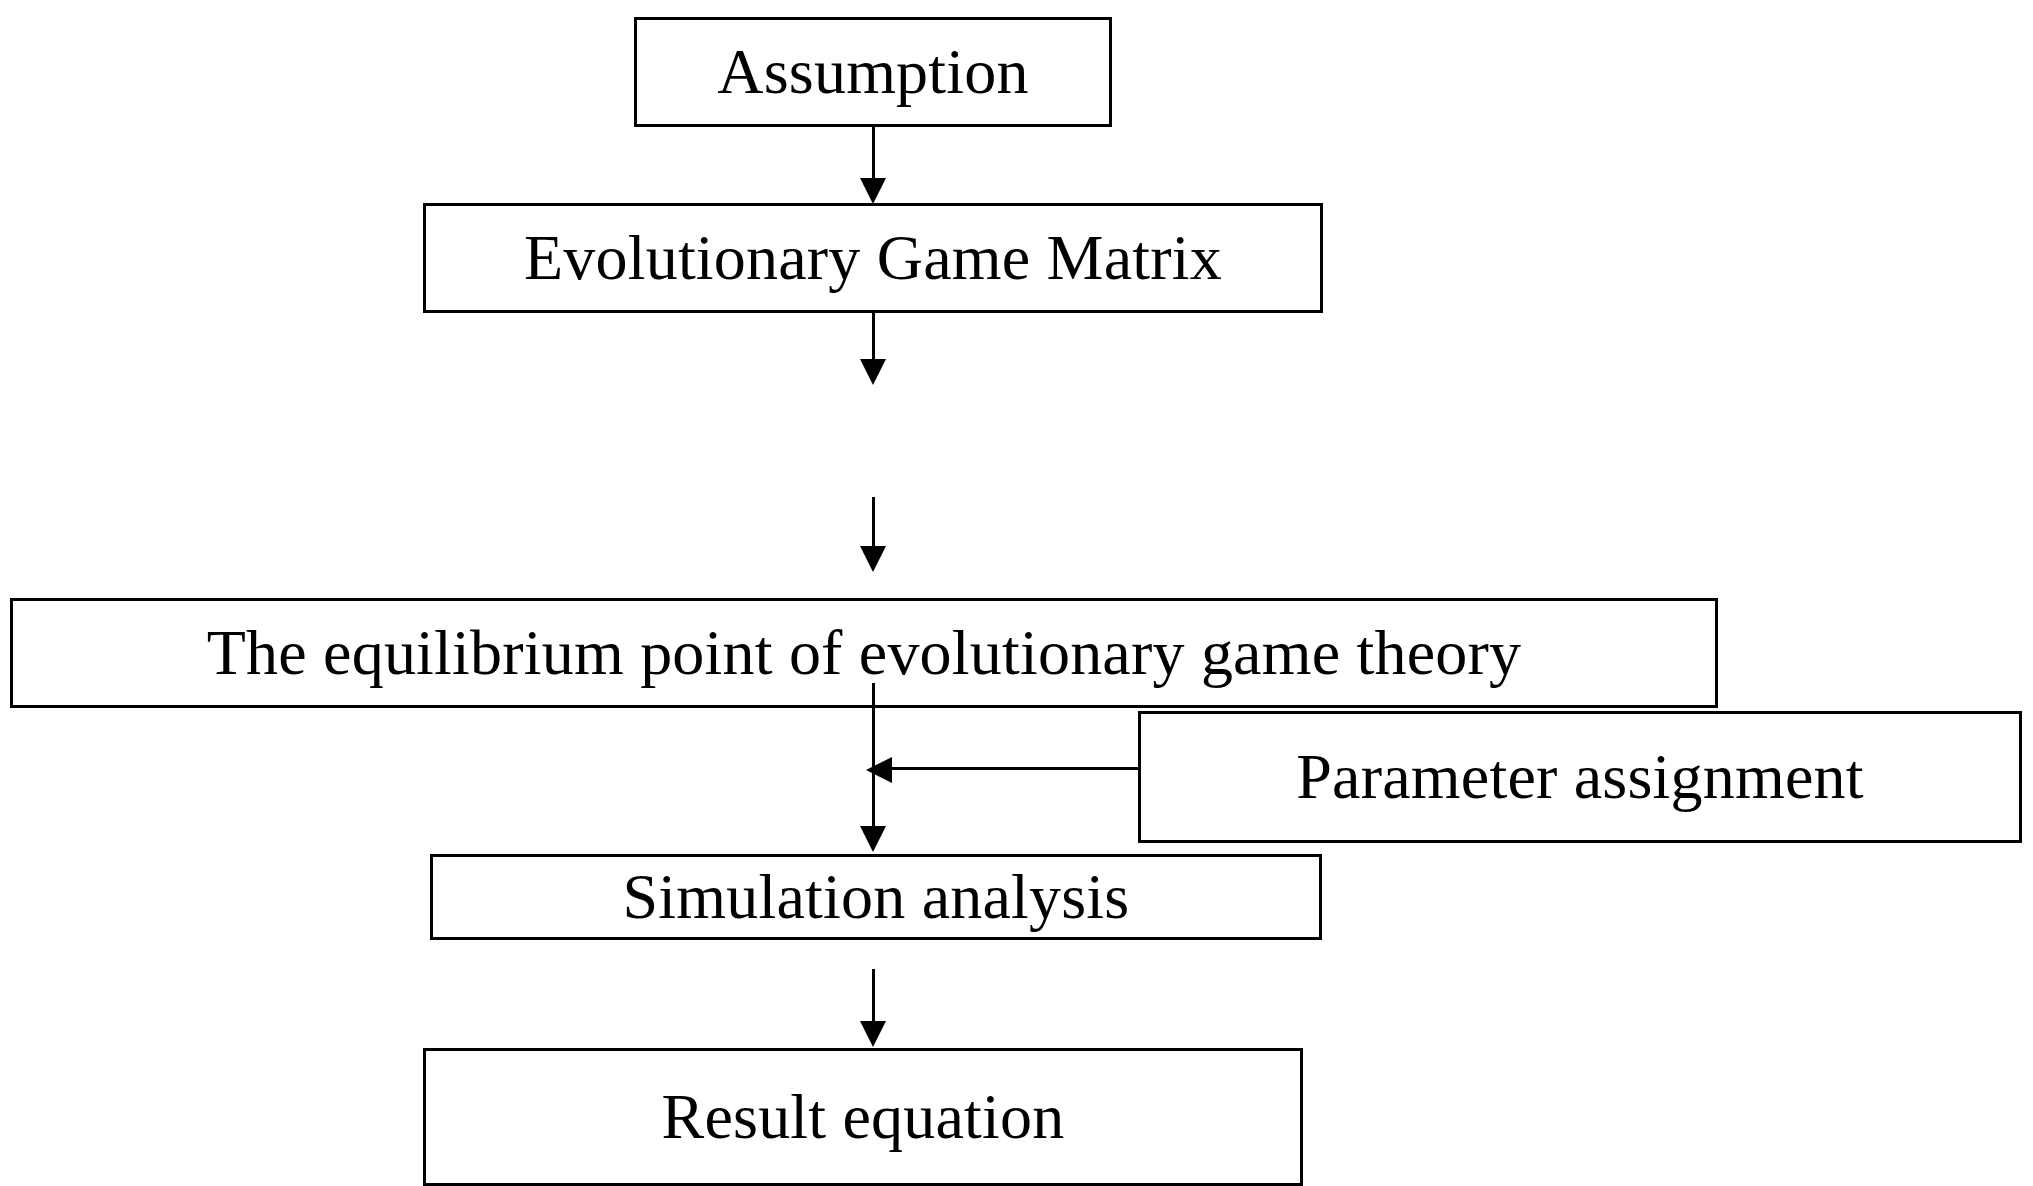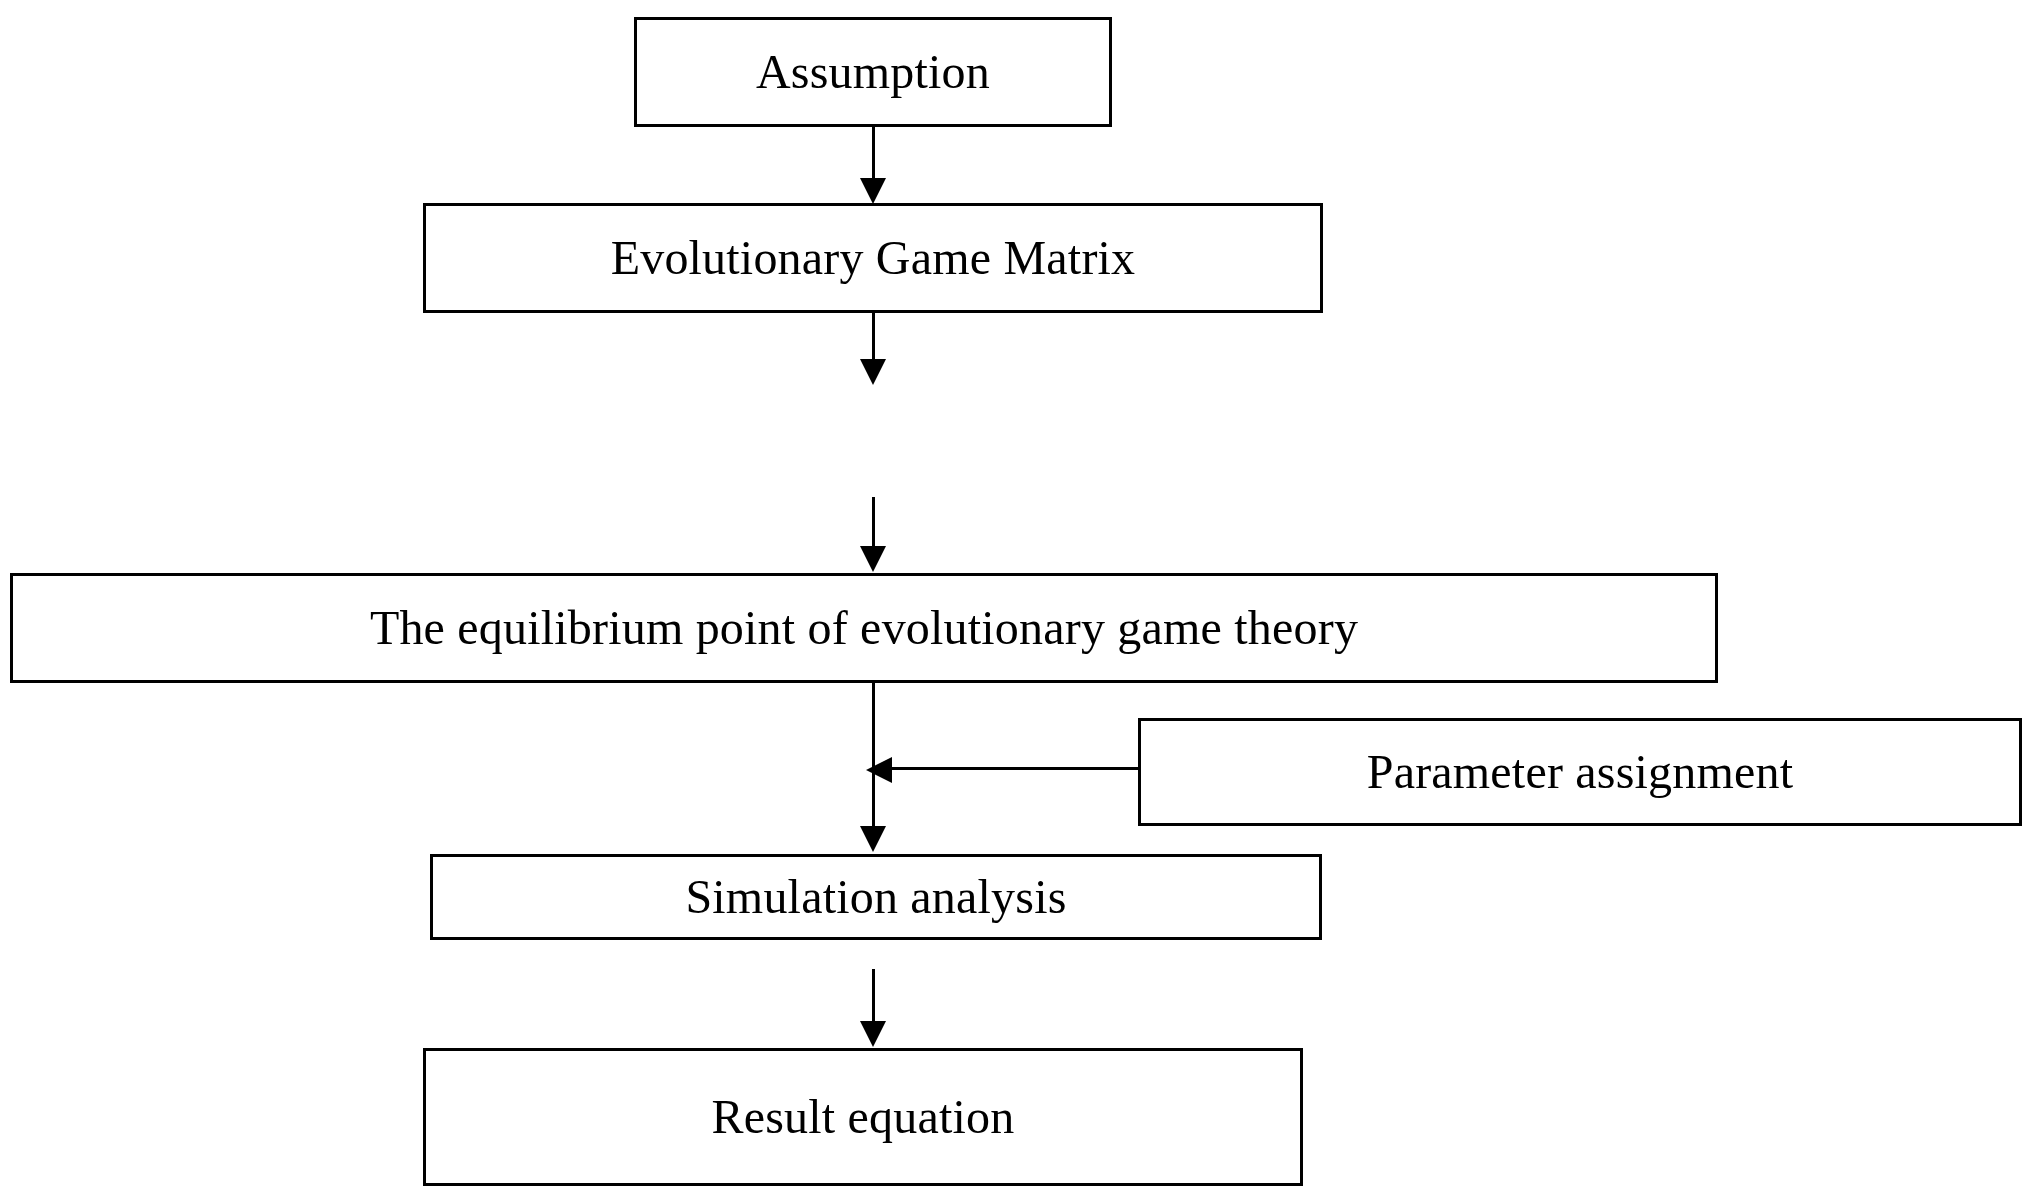--- a/index.html
+++ b/index.html
@@ -35,25 +35,25 @@
   .flow-box .box-label {
     display: block;
     font-weight: 400;
     letter-spacing: 0.2px;
   }
 
   
   .box-assumption            { left: 634px;  top: 17px;   width: 478px;  height: 110px; }
   .box-game-matrix           { left: 423px;  top: 203px;  width: 900px;  height: 110px; }
   .box-dynamic-equation      { left: 373px;  top: 385px;  width: 992px;  height: 112px; }
-  .box-equilibrium-point     { left: 10px;   top: 573px;  width: 1708px; height: 110px; }
-  .box-parameter-assignment  { left: 1138px; top: 711px;  width: 884px;  height: 108px; margin-top: 7px; }
+  .box-equilibrium-point     { left: 10px;   top: 598px;  width: 1708px; height: 110px; }
+  .box-parameter-assignment  { left: 1138px; top: 711px;  width: 884px;  height: 132px; }
   .box-simulation-analysis   { left: 430px;  top: 854px;  width: 892px;  height: 86px; }
   .box-result-analysis       { left: 423px;  top: 1048px; width: 880px;  height: 138px; }
-  .fs-64 { font-size: 48px; }
+  .fs-64 { font-size: 64px; }
 
   
   .connector-line {
     position: absolute;
     background: #000000;
   }
   .v-line { width: 3px; }
   .h-line { height: 3px; }
 
   .arrow-head-down {

